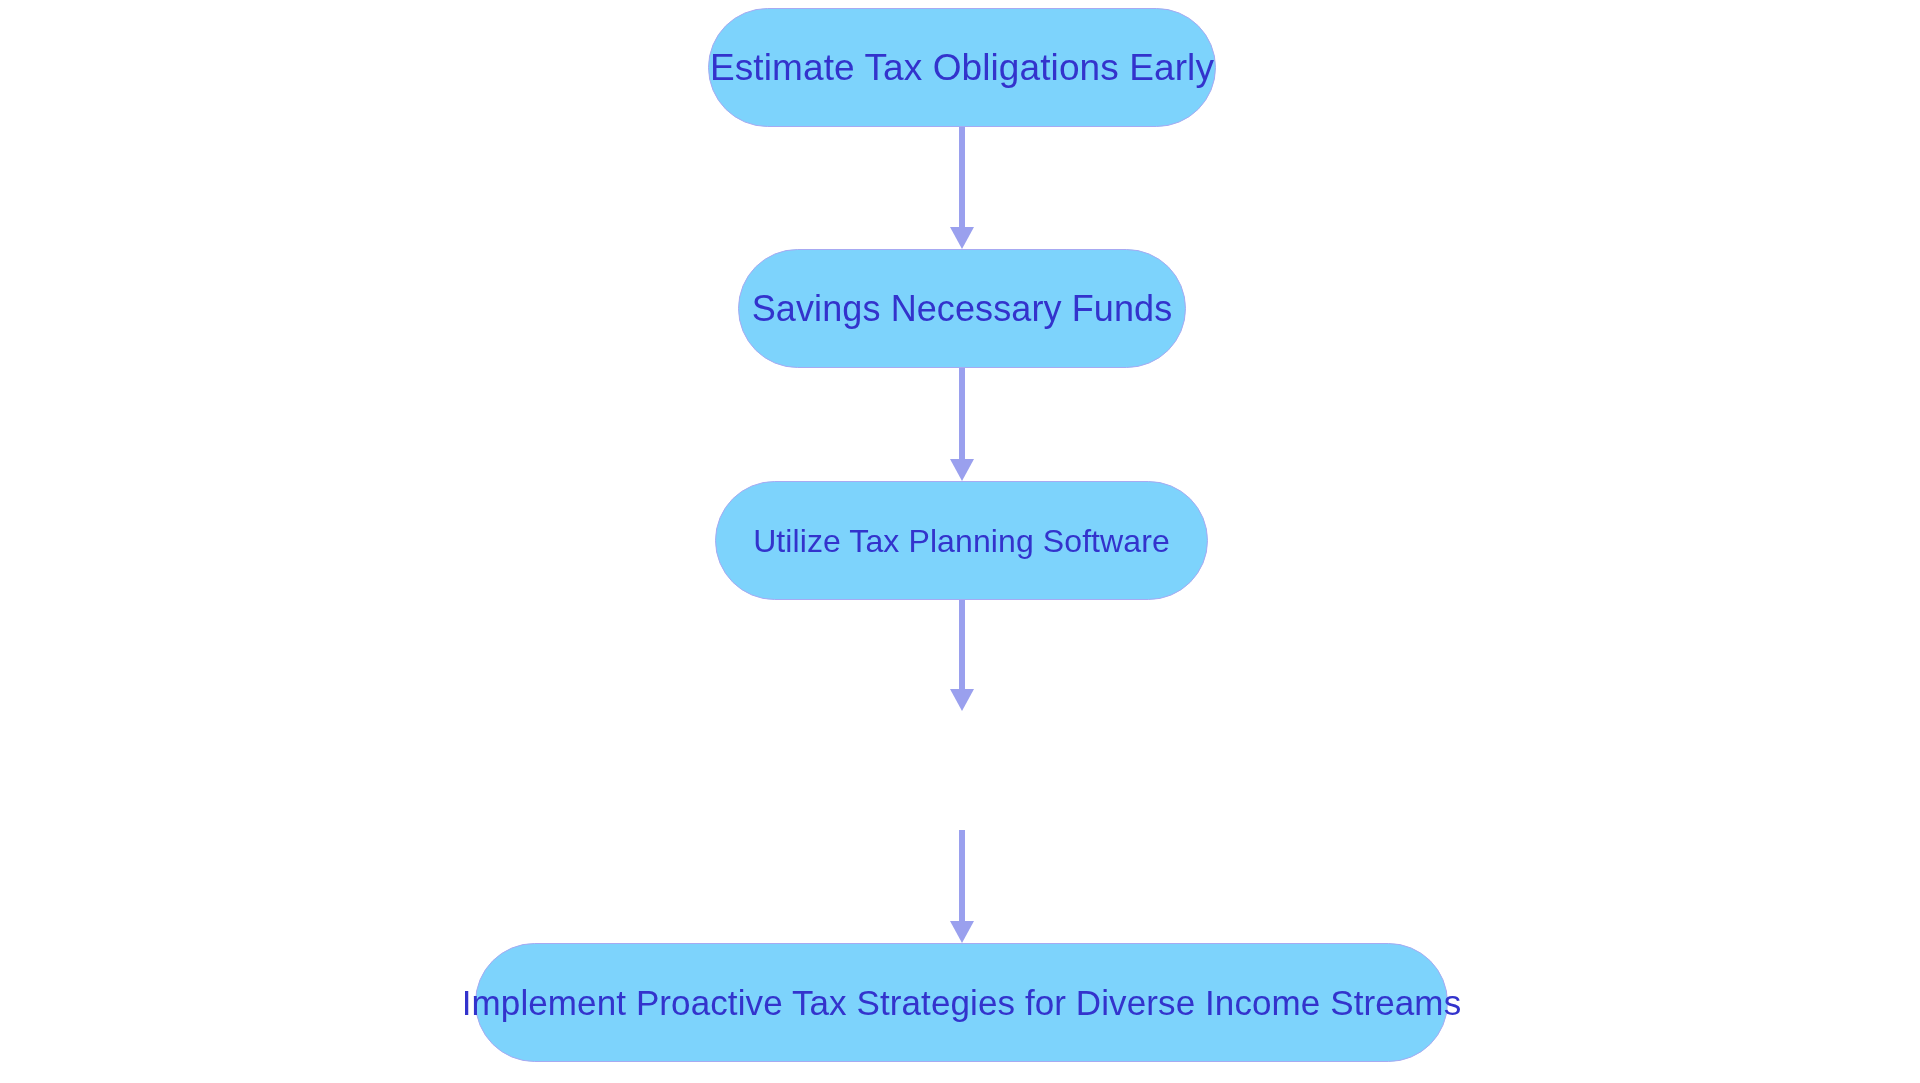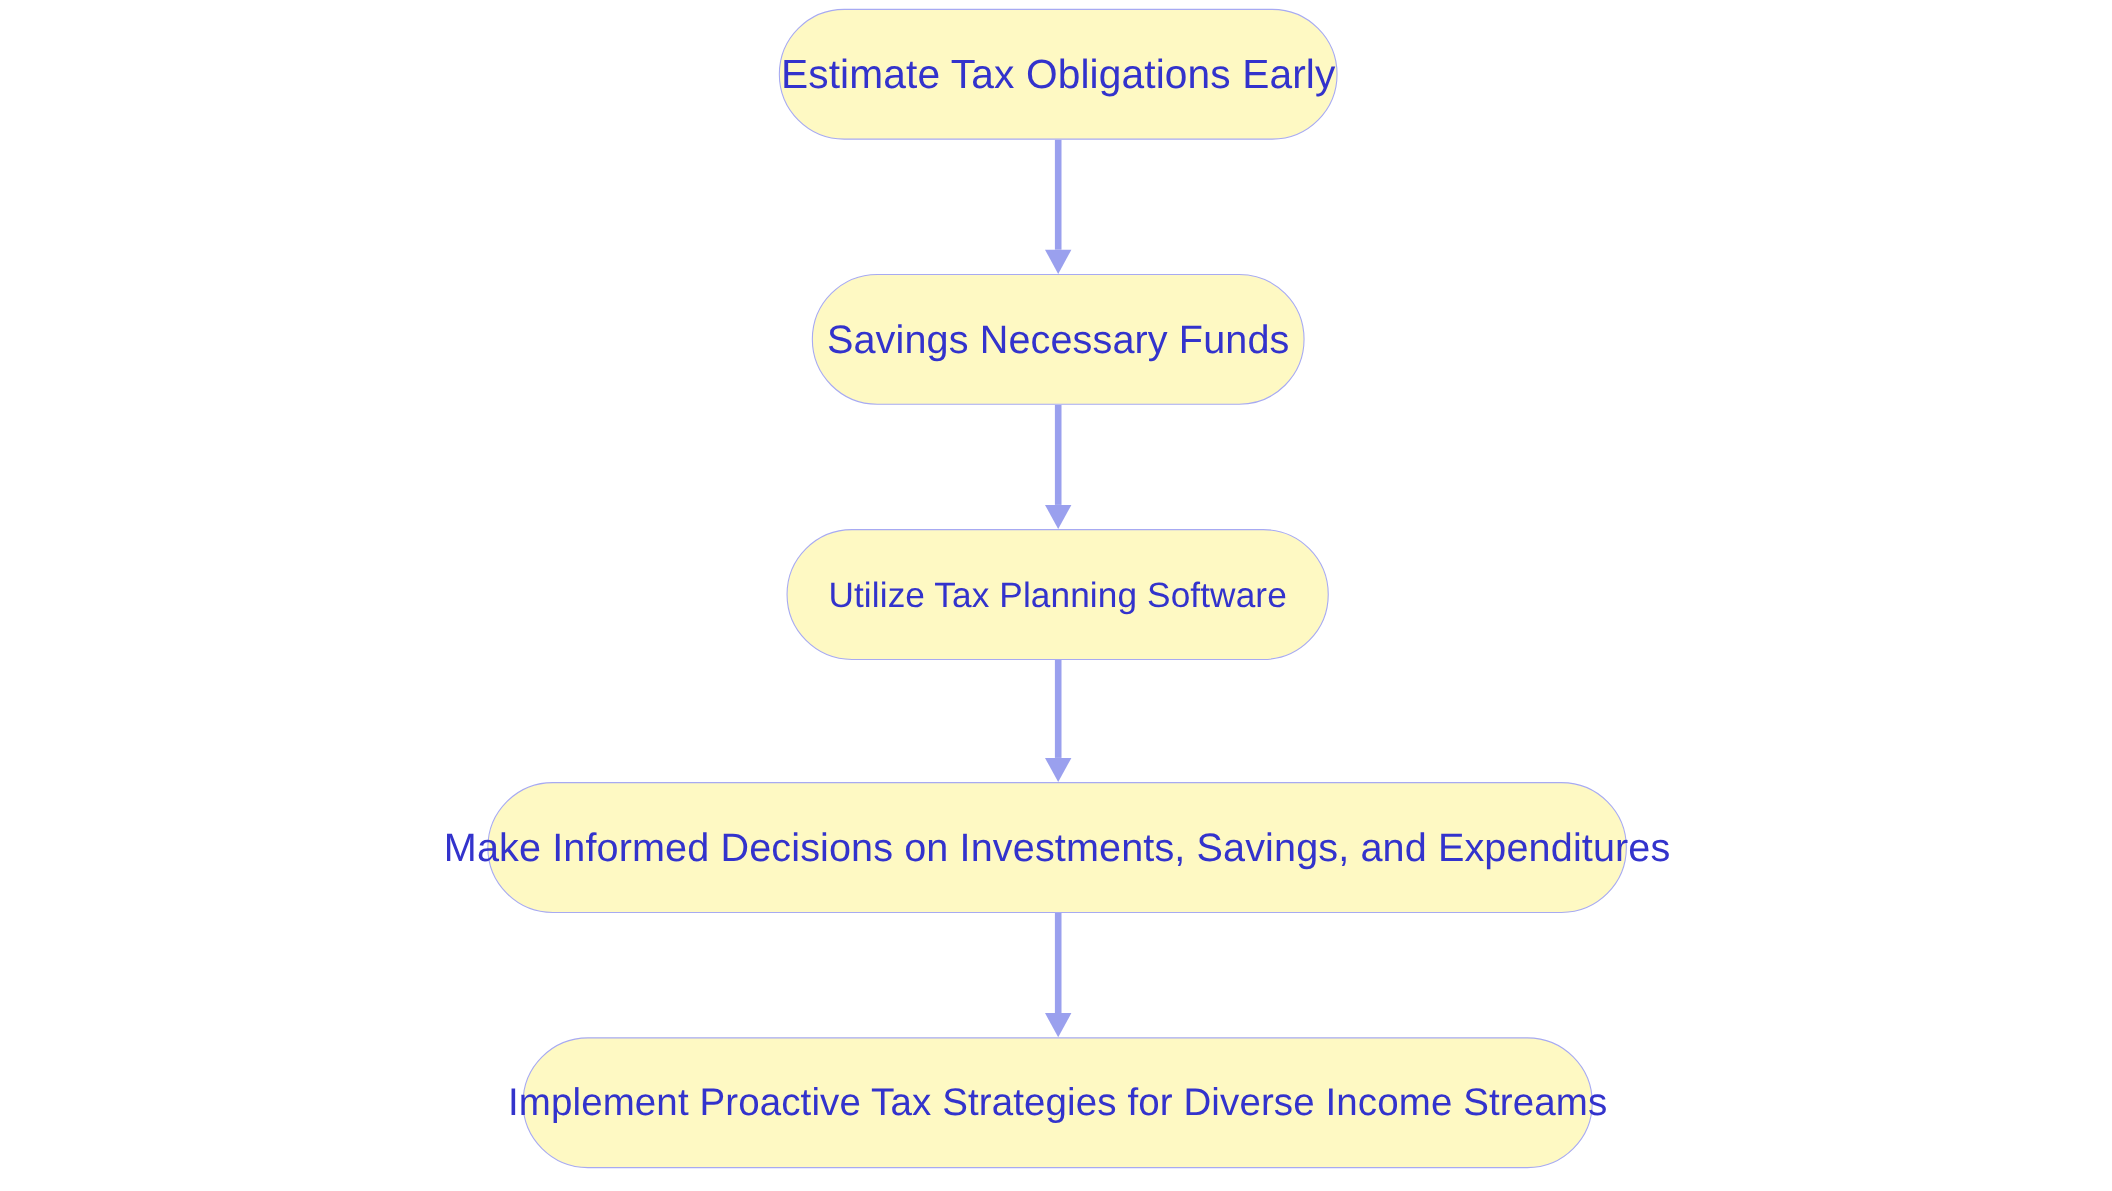--- a/index.html
+++ b/index.html
@@ -18,21 +18,21 @@
     width: 1920px;
     height: 1083px;
     background: #ffffff;
   }
   .flow-node {
     position: absolute;
     box-sizing: border-box;
     display: flex;
     align-items: center;
     justify-content: center;
-    background: #fef9c3;
+    background: #7dd3fc;
     border: 1.6px solid #a7aaf2;
     border-radius: 999px;
     color: #3333cc;
     font-family: "Liberation Sans", sans-serif;
     font-weight: 400;
     letter-spacing: 0.1px;
     white-space: nowrap;
     z-index: 2;
   }
   .node-label {
@@ -113,23 +113,20 @@
 
   <div class="flow-node node-3">
     <span class="node-label">Utilize Tax Planning Software</span>
   </div>
 
   <div class="connector conn-3">
     <div class="stem"></div>
     <div class="head"></div>
   </div>
 
-  <div class="flow-node node-4">
-    <span class="node-label">Make Informed Decisions on Investments, Savings, and Expenditures</span>
-  </div>
 
   <div class="connector conn-4">
     <div class="stem"></div>
     <div class="head"></div>
   </div>
 
   <div class="flow-node node-5">
     <span class="node-label">Implement Proactive Tax Strategies for Diverse Income Streams</span>
   </div>
 

